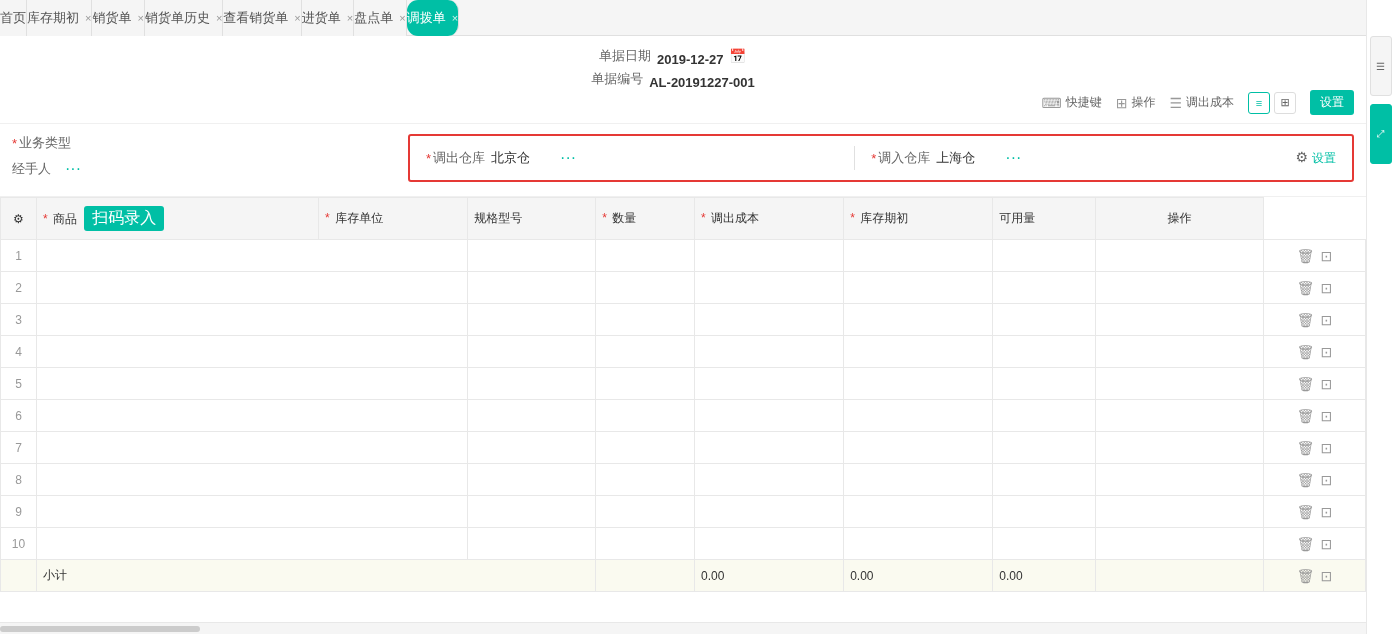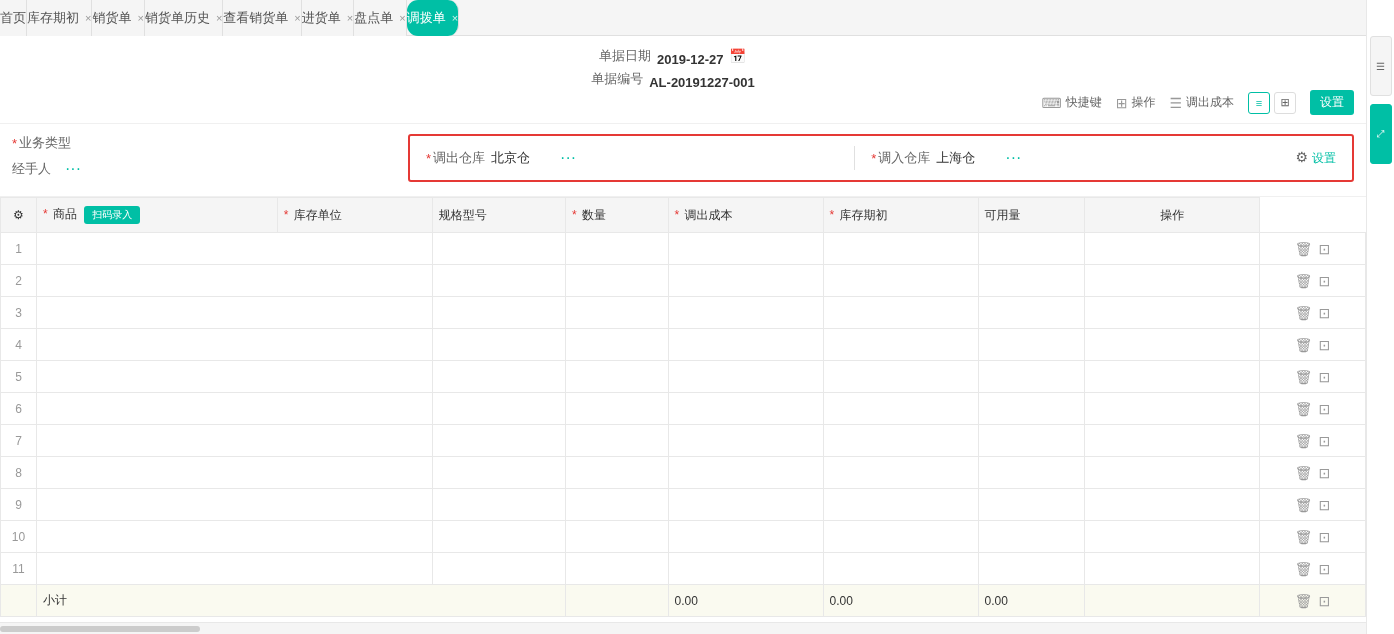--- a/index.html
+++ b/index.html
@@ -79,21 +79,21 @@
     td {
       padding: 6px 6px; border: 1px solid #e8e8e8; color: #333;
       height: 32px;
     }
     td.row-num { text-align: center; color: #999; width: 36px; }
     .subtotal-row td { background: #fafaf0; font-weight: 500; }
     .subtotal-row td.row-num { }
 
     .scan-btn {
       background: #00bfa5; color: #fff; border: none; border-radius: 3px;
-      padding: 2px 8px; cursor: pointer; font-size: 10px; margin-left: 4px;
+      padding: 2px 8px; cursor: pointer; font-size: 16px; margin-left: 4px;
     }
 
     .col-settings { width: 36px; text-align: center; }
     .col-op { text-align: center; }
 
     .op-btns { display: flex; align-items: center; justify-content: center; gap: 6px; }
     .op-btn { color: #999; cursor: pointer; font-size: 14px; }
 
     
     .right-sidebar {
@@ -403,36 +403,20 @@
       <td></td>
       <td>
         <div class="op-btns">
           <span class="op-btn">🗑</span>
           <span class="op-btn">⊡</span>
         </div>
       </td>
     </tr>
             <tr>
       <td class="row-num">10</td>
-      <td colspan="2"></td>
-      <td></td>
-      <td></td>
-      <td></td>
-      <td></td>
-      <td></td>
-      <td></td>
-      <td>
-        <div class="op-btns">
-          <span class="op-btn">🗑</span>
-          <span class="op-btn">⊡</span>
-        </div>
-      </td>
-    </tr>
-            <tr>
-      <td class="row-num">11</td>
       <td colspan="2"></td>
       <td></td>
       <td></td>
       <td></td>
       <td></td>
       <td></td>
       <td></td>
       <td>
         <div class="op-btns">
           <span class="op-btn">🗑</span>

